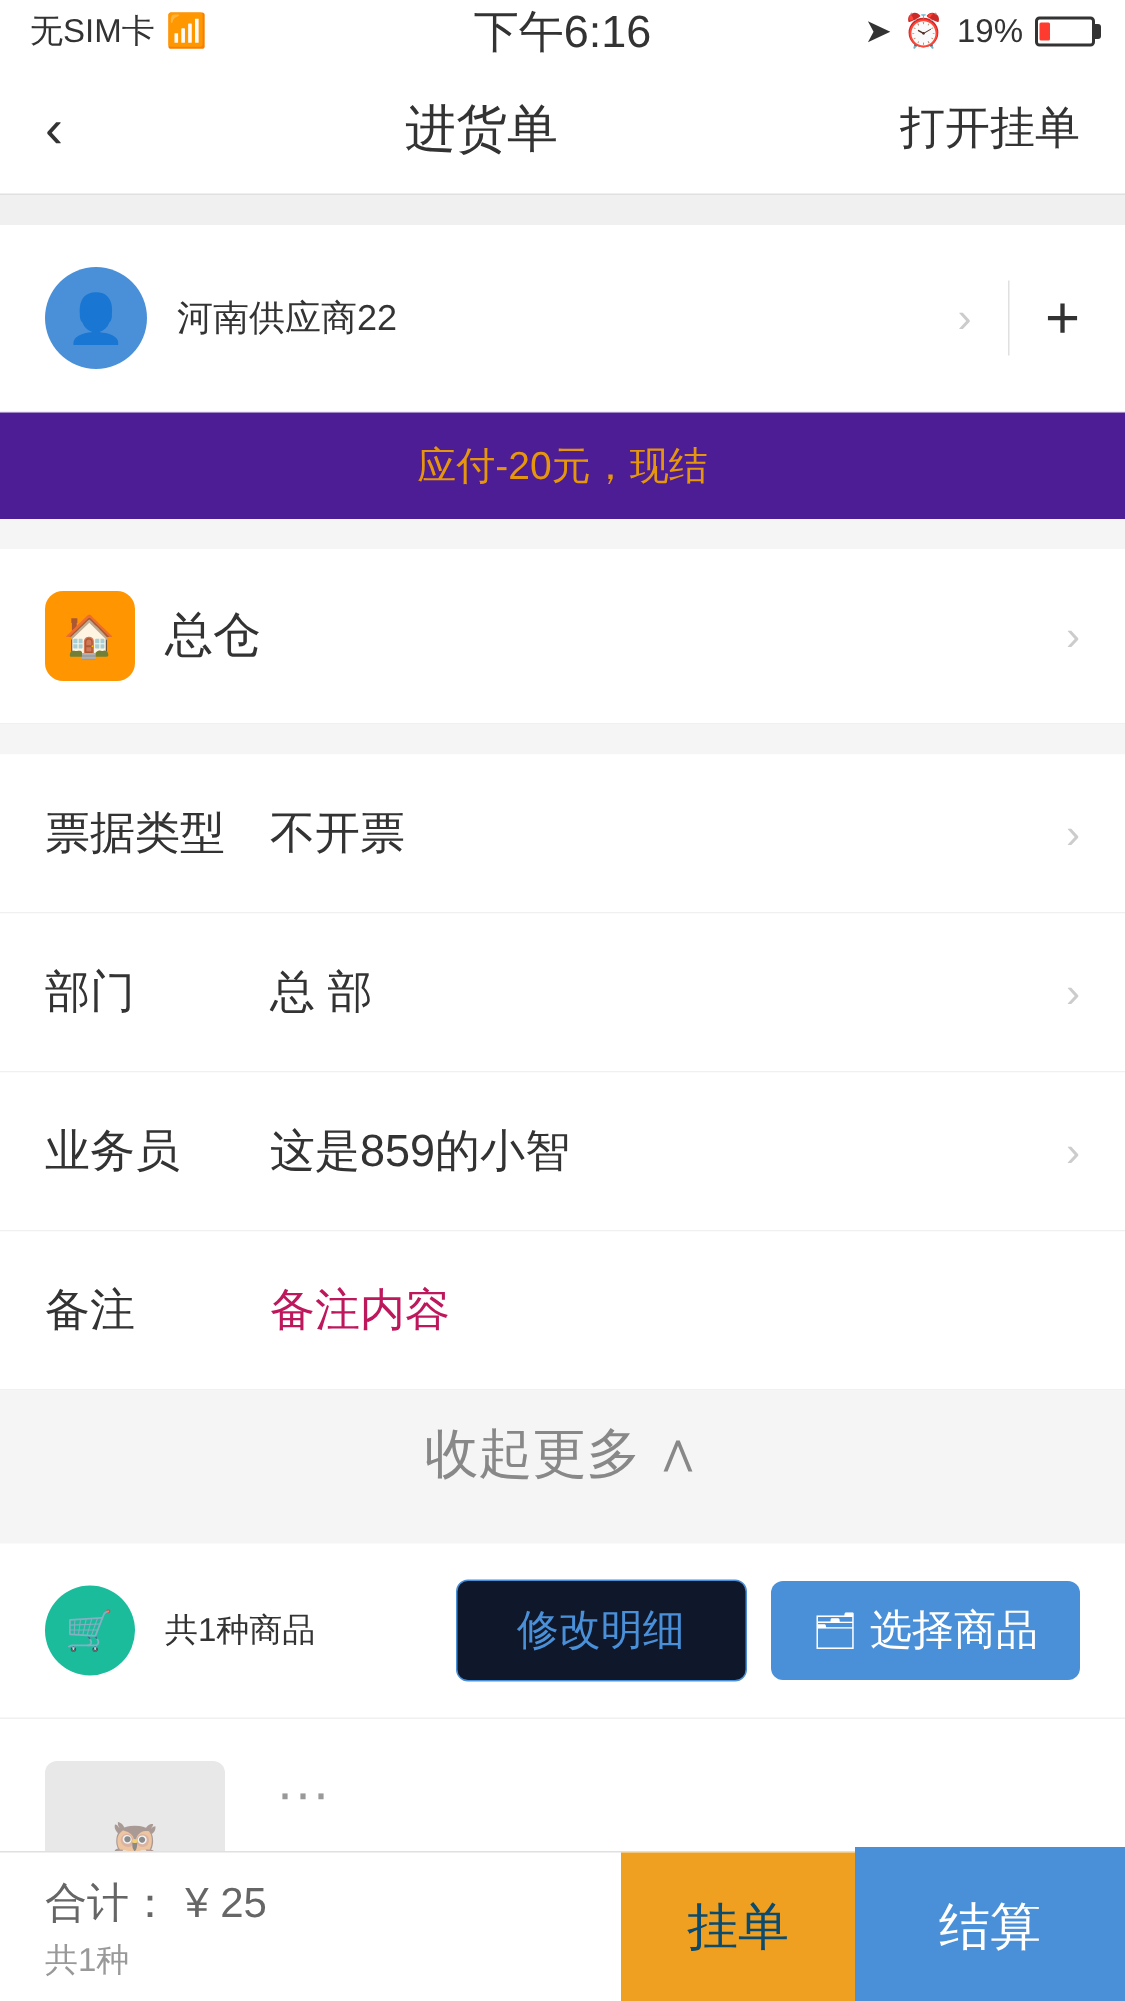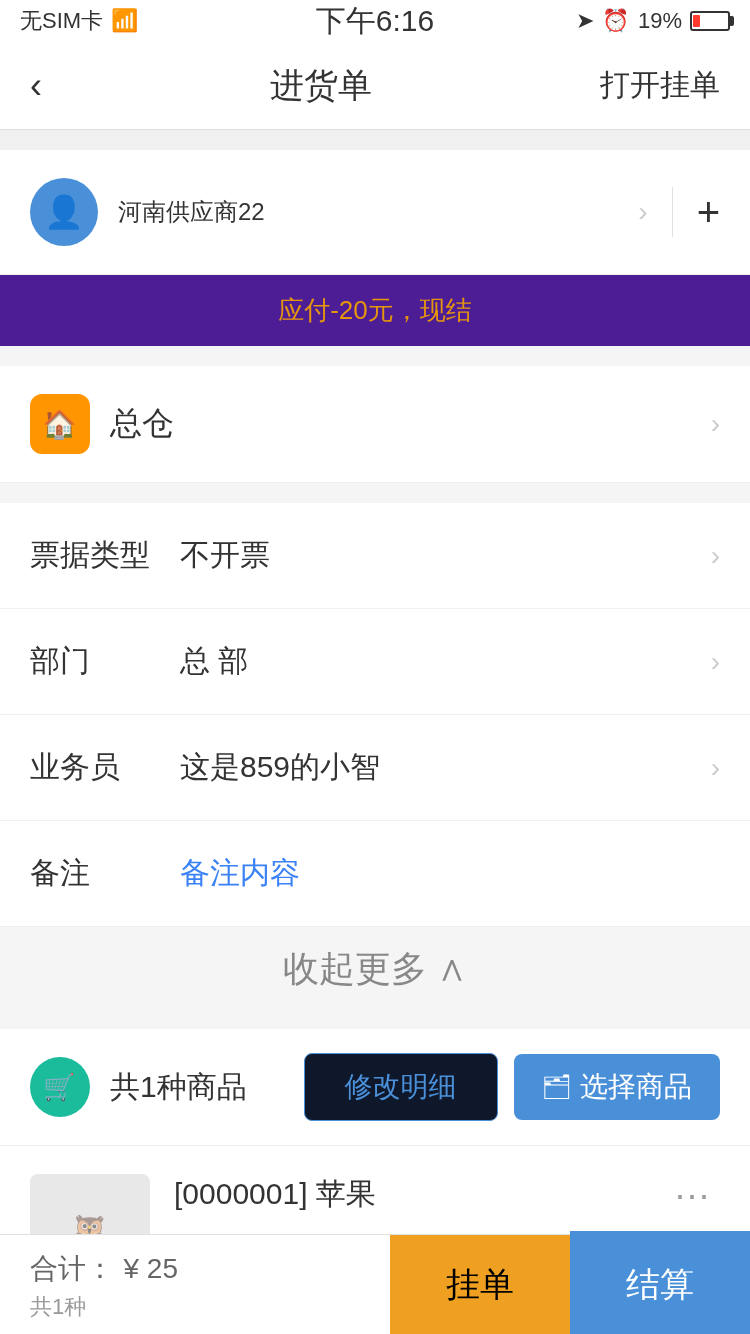--- a/index.html
+++ b/index.html
@@ -195,21 +195,21 @@
       width: 140px;
       flex-shrink: 0;
     }
     .form-value {
       flex: 1;
       font-size: 30px;
       color: #333;
       padding-left: 10px;
     }
     .form-value.placeholder {
-      color: #3b82f6;
+      color: #be185d;
     }
     .form-arrow {
       color: #ccc;
       font-size: 28px;
     }
 
     
     .collapse-row {
       background: #f5f5f5;
       height: 80px;
@@ -241,21 +241,21 @@
       display: flex;
       align-items: center;
       justify-content: center;
       color: white;
       font-size: 26px;
       margin-right: 20px;
       flex-shrink: 0;
     }
     .product-count {
       flex: 1;
-      font-size: 30px;
+      font-size: 22px;
       color: #333;
     }
     .btn-modify {
       border: 1.5px solid #4a90d9;
       color: #4a90d9;
       background: #0f172a;
       border-radius: 8px;
       padding: 14px 40px;
       font-size: 28px;
       cursor: pointer;
@@ -343,24 +343,24 @@
       font-size: 28px;
       font-weight: normal;
       color: #666;
     }
     .total-count {
       font-size: 22px;
       color: #999;
       margin-top: 4px;
     }
     .btn-hang {
-      width: 180px;
+      width: 156px;
       height: 100px;
       background: #f0a020;
-      color: #000000;
+      color: #0c4a6e;
       font-size: 34px;
       display: flex;
       align-items: center;
       justify-content: center;
       cursor: pointer;
       flex-shrink: 0;
     }
     .btn-checkout {
       width: 180px;
       height: 108px;
@@ -463,34 +463,20 @@
     <button class="btn-select">
       <span class="btn-select-icon">🗂</span>
       <span>选择商品</span>
     </button>
   </div>
 
   <div class="product-item">
     <div class="product-thumb">
       <span style="font-size:36px; opacity:0.5">🦉</span>
     </div>
-    <div class="product-info">
-      <div class="product-name">
-        <span>[0000001]</span>
-        <span>苹果</span>
-      </div>
-      <div class="product-price">
-        <span>¥5</span>
-        <span> x </span>
-        <span class="price-highlight">5</span>
-        <span class="price-highlight">千克</span>
-        <span> = </span>
-        <span class="price-highlight">¥25</span>
-      </div>
-    </div>
     <span class="product-more">···</span>
   </div>
 </div>
 
 <div class="bottom-spacer"></div>
 
 <div class="bottom-bar">
   <div class="total-section">
     <div class="total-amount">
       <span>合计：</span>

